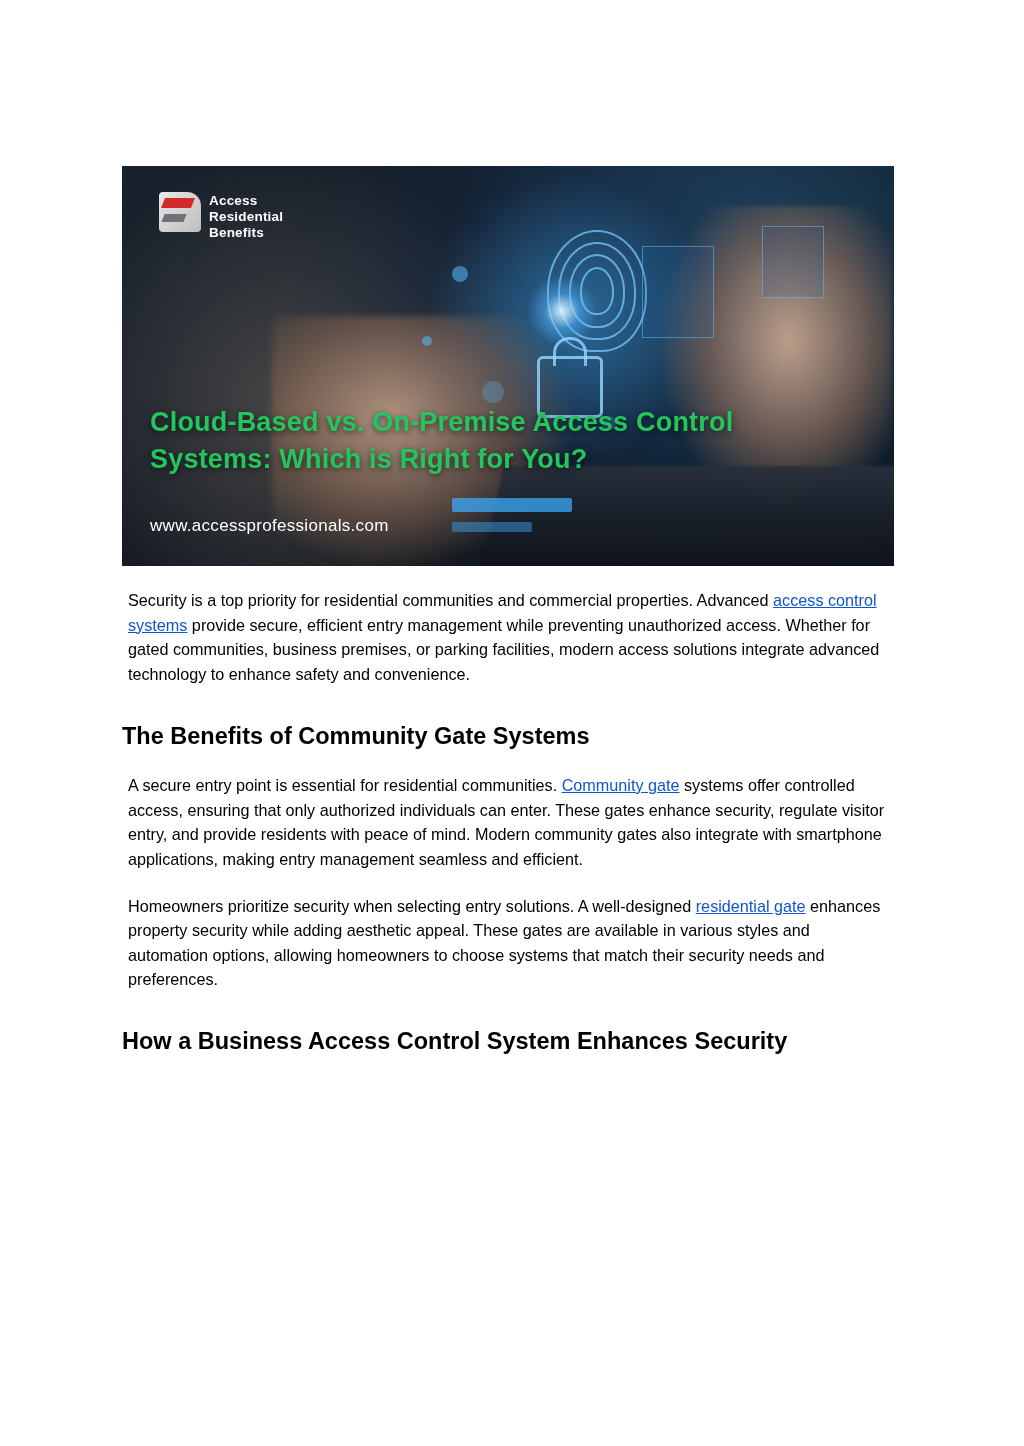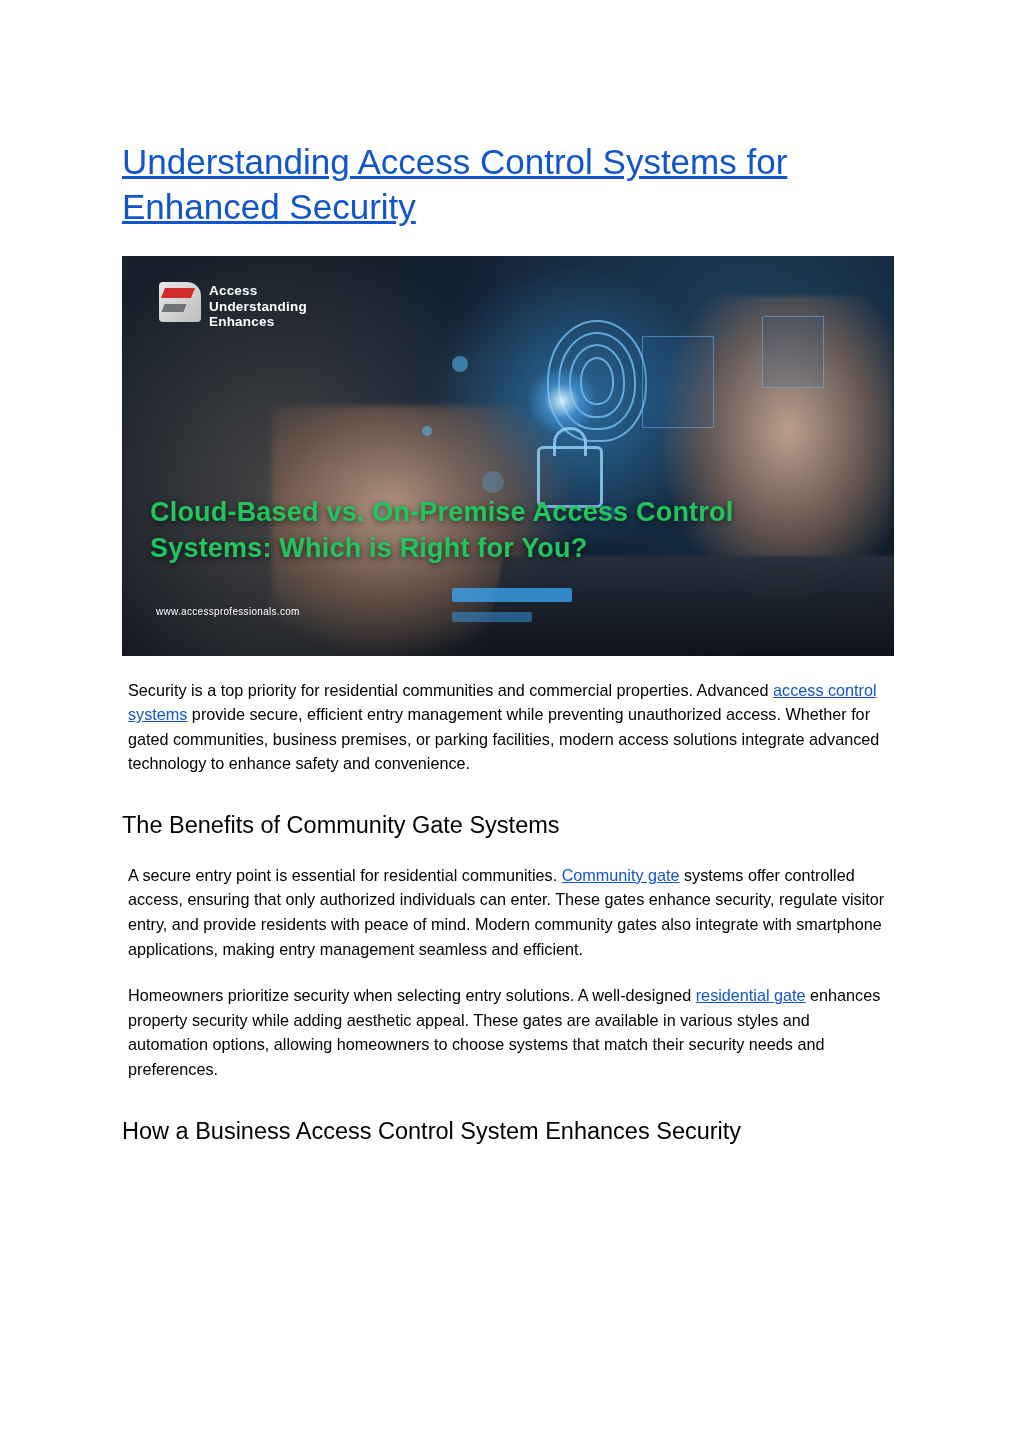--- a/index.html
+++ b/index.html
@@ -194,51 +194,50 @@
     width: 640px;
     color: #22c55e;
     font-size: 27px;
     line-height: 1.36;
     font-weight: bold;
     letter-spacing: 0.2px;
     text-shadow: 0 2px 6px rgba(0,0,0,0.6);
   }
   .hero-url {
     position: absolute;
-    left: 34px;
+    left: 28px;
     top: 350px;
     color: #ffffff;
-    font-size: 10px;
+    font-size: 17px;
     letter-spacing: 0.3px;
   }
   p.body {
     font-size: 16.2px;
     line-height: 1.52;
     margin: 22px 0 0 6px;
     color: #000000;
   }
   h2.section {
     font-size: 23.5px;
-    font-weight: 400;
+    font-weight: 700;
     line-height: 1.3;
     margin: 34px 0 0 0;
     color: #000000;
   }
   a.link {
     color: #1155cc;
     text-decoration: underline;
   }
 </style>
 </head>
 <body>
 
 <div class="page">
   <div class="content">
 
-    <h1 class="doc-title">Understanding Access Control Systems for Enhanced Security</h1>
 
     <div class="hero">
       <div class="hero-bg"></div>
       <div class="hero-hand-left"></div>
       <div class="hero-hand-right"></div>
       <div class="hero-laptop"></div>
 
       <div class="hero-dot" style="left:330px;top:100px;width:16px;height:16px;"></div>
       <div class="hero-dot" style="left:300px;top:170px;width:10px;height:10px;"></div>
       <div class="hero-dot" style="left:360px;top:215px;width:22px;height:22px;opacity:.5;"></div>
@@ -256,22 +255,22 @@
 
       <div class="hero-card" style="left:520px;top:80px;width:70px;height:90px;"></div>
       <div class="hero-card" style="left:640px;top:60px;width:60px;height:70px;"></div>
       <div class="hero-bar" style="left:330px;top:332px;width:120px;height:14px;"></div>
       <div class="hero-bar" style="left:330px;top:356px;width:80px;height:10px;opacity:.6;"></div>
 
       <div class="hero-logo">
         <div class="mark"></div>
         <div class="words">
           <div>Access</div>
-          <div>Understanding</div>
-          <div>Enhances</div>
+          <div>Residential</div>
+          <div>Benefits</div>
         </div>
       </div>
 
       <div class="hero-headline">Cloud-Based vs. On-Premise Access Control Systems: Which is Right for You?</div>
       <div class="hero-url">www.accessprofessionals.com</div>
     </div>
 
     <p class="body">
       <span>Security is a top priority for residential communities and commercial properties. Advanced </span><a class="link" href="#">access control systems</a><span> provide secure, efficient entry management while preventing unauthorized access. Whether for gated communities, business premises, or parking facilities, modern access solutions integrate advanced technology to enhance safety and convenience.</span>
     </p>

